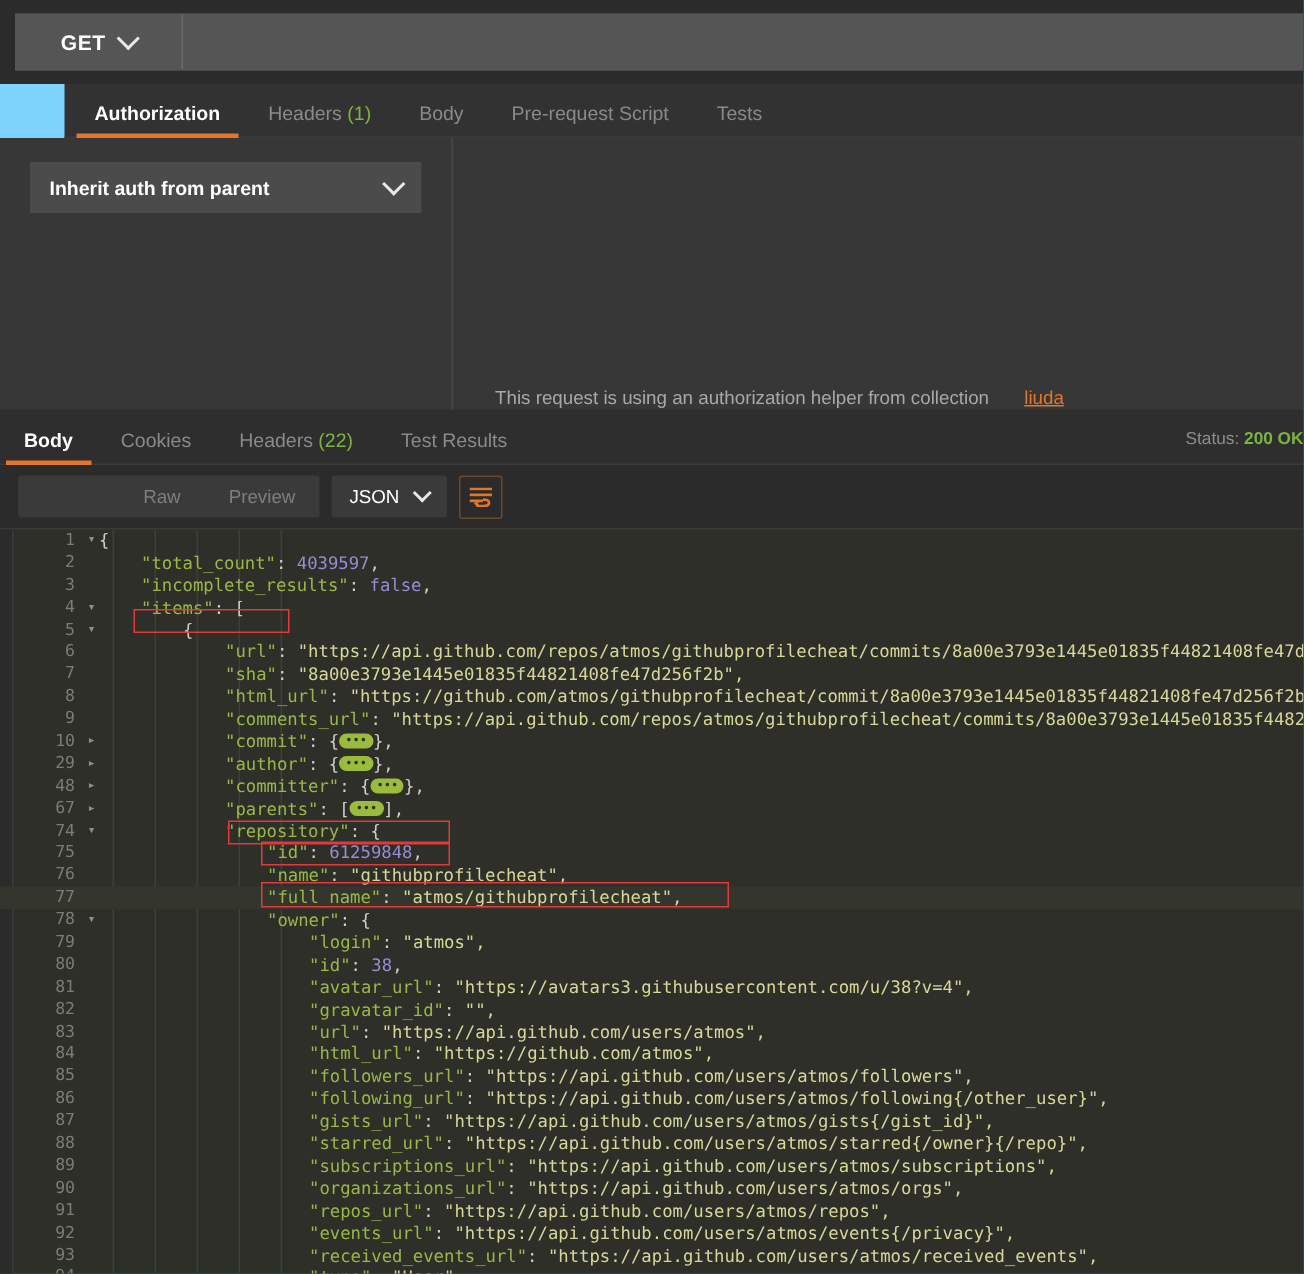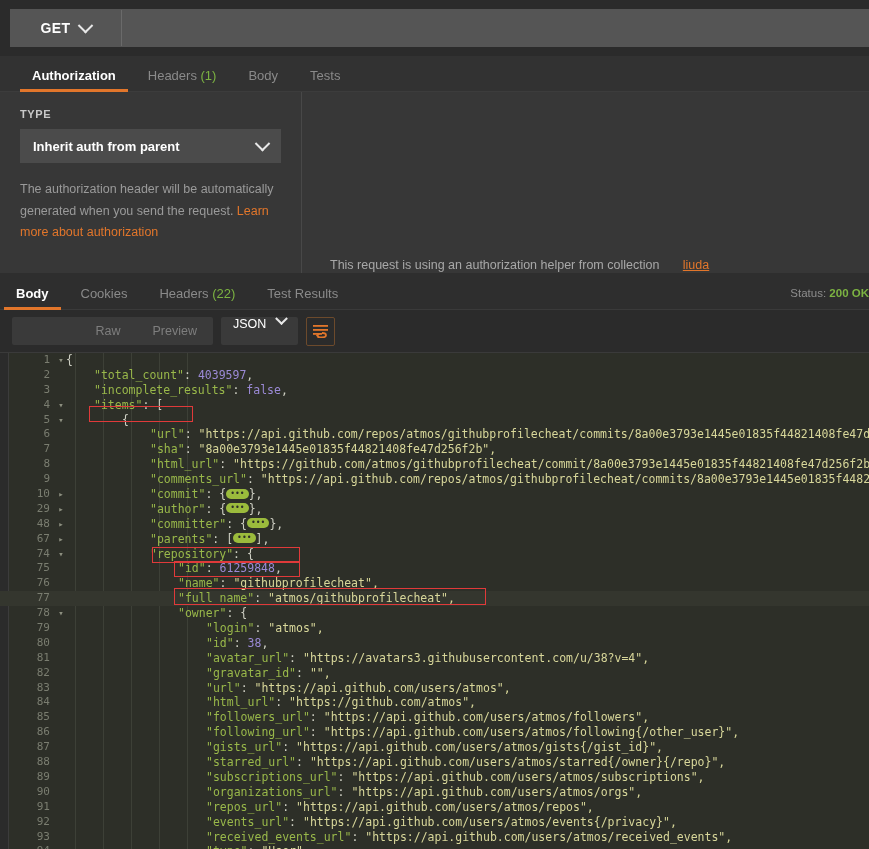--- a/index.html
+++ b/index.html
@@ -84,23 +84,24 @@
     font-size: 13px;
     cursor: pointer;
   }
 
   
   .req-tabs {
     height: 36px;
     background: #323232;
     display: flex;
     align-items: flex-end;
-    padding-left: 16px;
+    padding-left: 4px;
     border-bottom: 1px solid #3c3c3c;
     box-sizing: border-box;
+    margin-left: 43px;
   }
   .tab {
     position: relative;
     padding: 0 16px 9px 16px;
     font-size: 13px;
     color: #8a8a8a;
     cursor: pointer;
     line-height: 1;
     white-space: nowrap;
   }
@@ -223,20 +224,21 @@
   .seg.active {
     background: #454545;
     color: #ffffff;
     font-weight: bold;
     margin-top: 44px;
   }
   .fmt-select {
     height: 28px;
     background: #3a3a3a;
     display: flex;
+    align-items: center;
     gap: 11px;
     padding: 0 12px;
     font-size: 12.5px;
     color: #ffffff;
     border-radius: 2px;
     cursor: pointer;
   }
   .chev-sm {
     display: inline-block;
     width: 7px; height: 7px;
@@ -363,33 +365,32 @@
       <span>Authorization</span>
     </div>
     <div class="tab">
       <span>Headers</span>
       <span class="badge-green">(1)</span>
     </div>
     <div class="tab">
       <span>Body</span>
     </div>
     <div class="tab">
+      <span>Pre-request Script</span>
+    </div>
+    <div class="tab">
       <span>Tests</span>
     </div>
   </div>
 
   <div class="auth-panel">
     <div class="auth-left">
-      <div class="auth-label">TYPE</div>
       <div class="auth-select">
         <span>Inherit auth from parent</span>
         <span class="chev"></span>
-      </div>
-      <div class="auth-desc">
-        <span>The authorization header will be automatically generated when you send the request. </span><span class="link-orange">Learn more about authorization</span>
       </div>
     </div>
     <div class="auth-right">
       <div class="auth-helper-text">
         <span>This request is using an authorization helper from collection </span><span class="helper-link">liuda</span>
       </div>
     </div>
   </div>
 
   <div class="resp-tabs">

